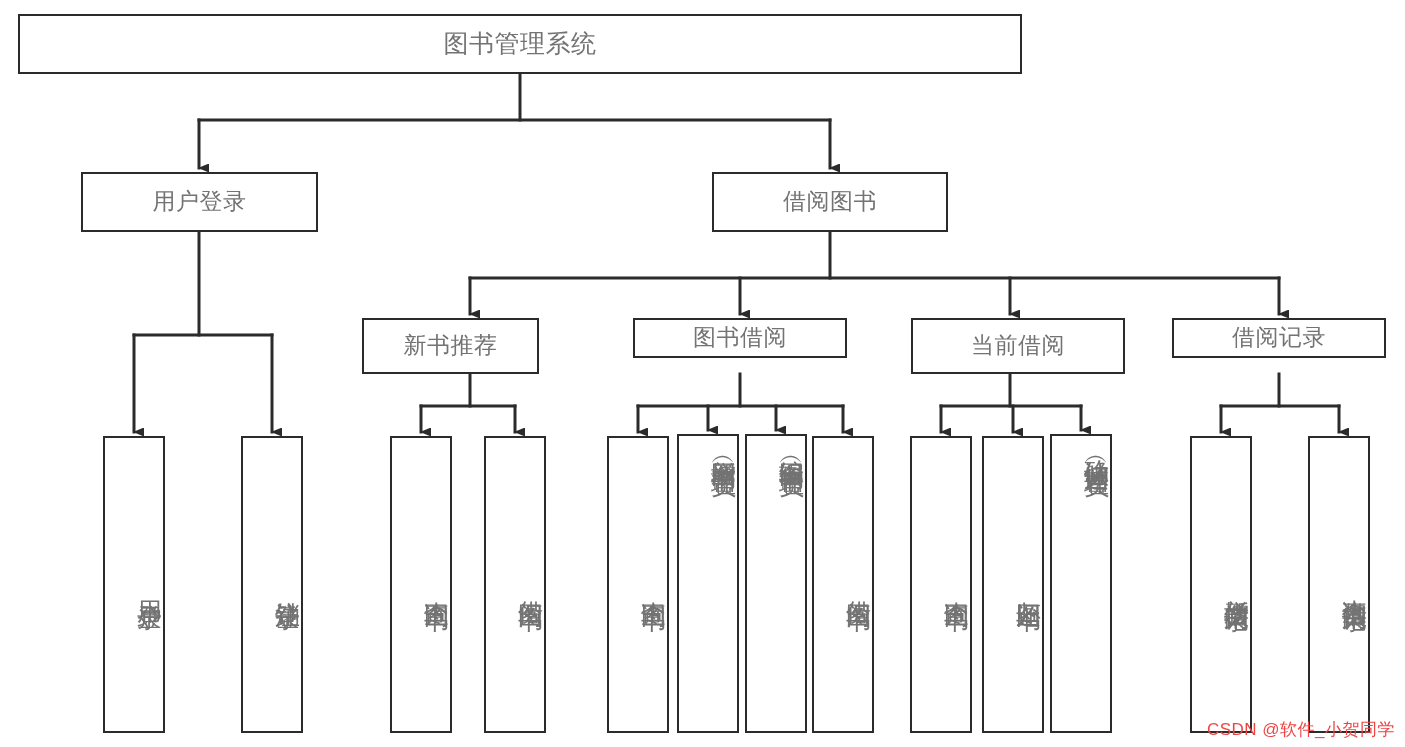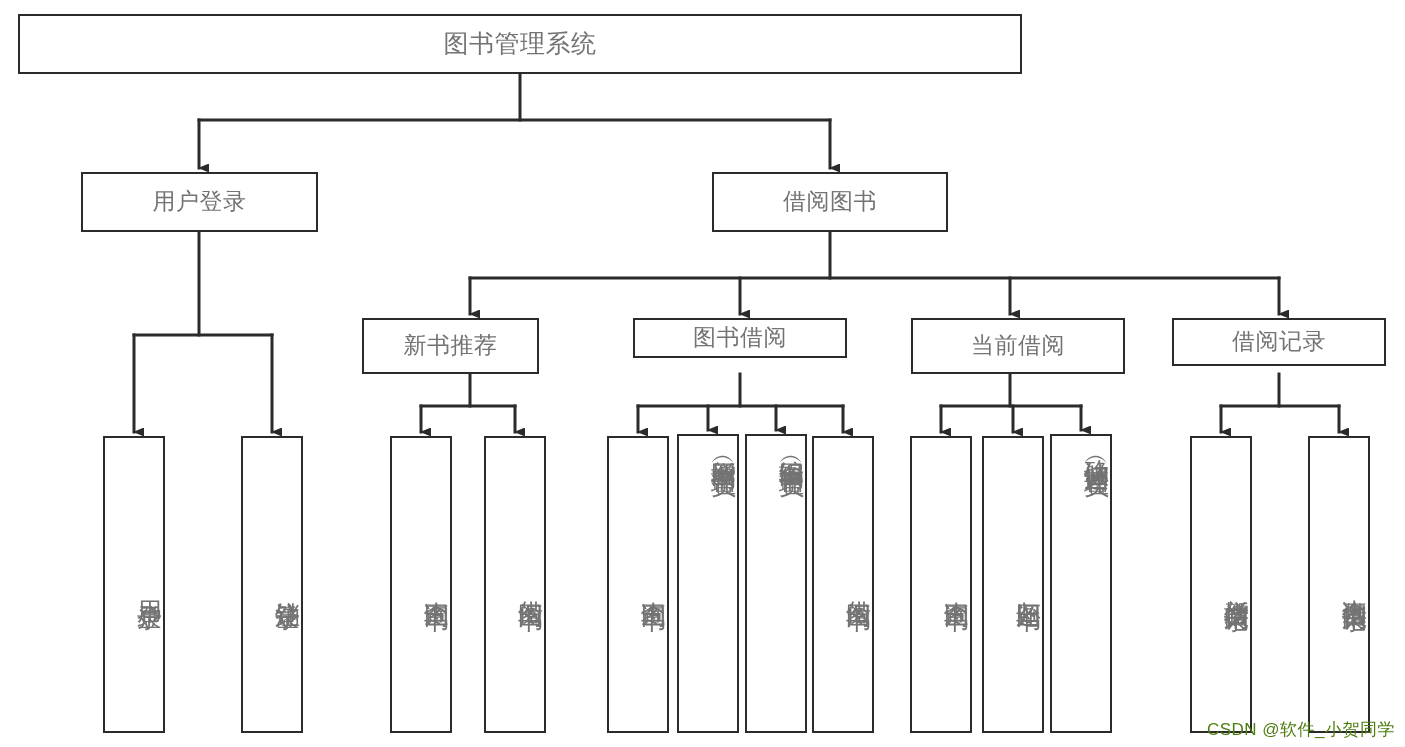--- a/index.html
+++ b/index.html
@@ -61,21 +61,21 @@
     letter-spacing: 2px;
     width: 100%;
     display: block;
     text-align: center;
   }
   .watermark {
     position: absolute;
     right: 10px;
     bottom: 6px;
     font-size: 17px;
-    color: #4d7c0f;
+    color: #ef4444;
     letter-spacing: 0.5px;
     user-select: none;
     white-space: nowrap;
   }
 </style>
 </head>
 <body>
 
 <div id="diagram-root">
 
@@ -144,21 +144,21 @@
 
   <div class="node-box level-two" style="left:362px; top:318px; width:177px; height:56px;">
     <span class="node-label">新书推荐</span>
   </div>
   <div class="node-box level-two" style="left:633px; top:318px; width:214px; height:40px;">
     <span class="node-label">图书借阅</span>
   </div>
   <div class="node-box level-two" style="left:903px; top:318px; width:214px; height:56px;margin-left:8px;">
     <span class="node-label">当前借阅</span>
   </div>
-  <div class="node-box level-two" style="left:1172px; top:318px; width:214px; height:48px;">
+  <div class="node-box level-two" style="left:1172px; top:318px; width:214px; height:40px;">
     <span class="node-label">借阅记录</span>
   </div>
 
   <div class="node-box level-leaf" style="left:103px; top:436px; width:62px; height:297px; align-items:center; padding-top:0;">
     <span class="node-label">用户登录</span>
   </div>
   <div class="node-box level-leaf" style="left:241px; top:436px; width:62px; height:297px; align-items:center; padding-top:0;">
     <span class="node-label">注销登录</span>
   </div>
   <div class="node-box level-leaf" style="left:390px; top:436px; width:62px; height:297px; align-items:center; padding-top:0;">

